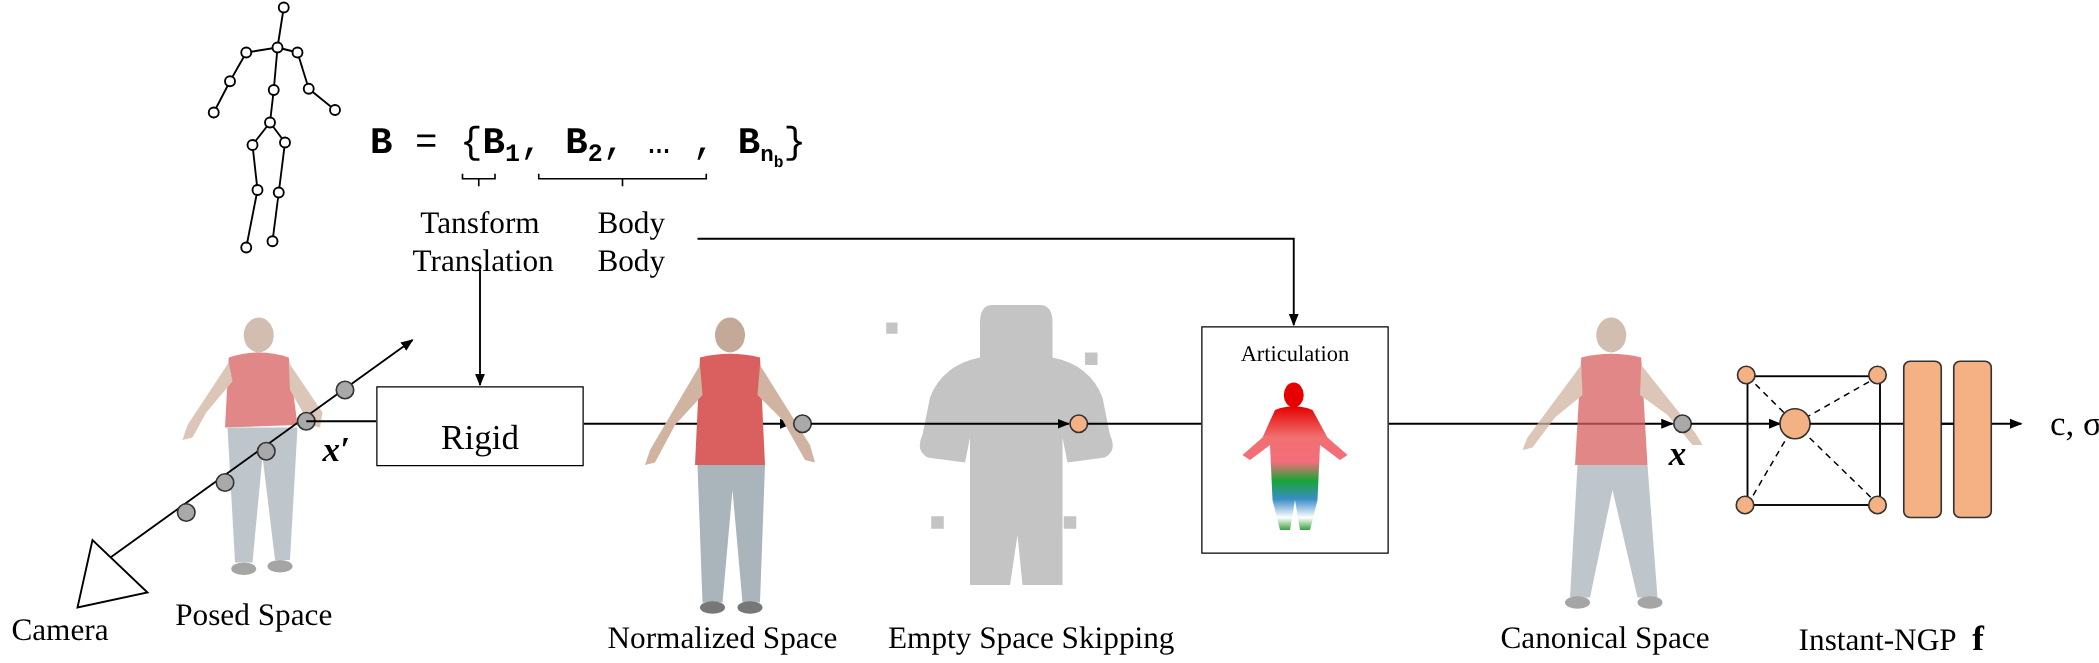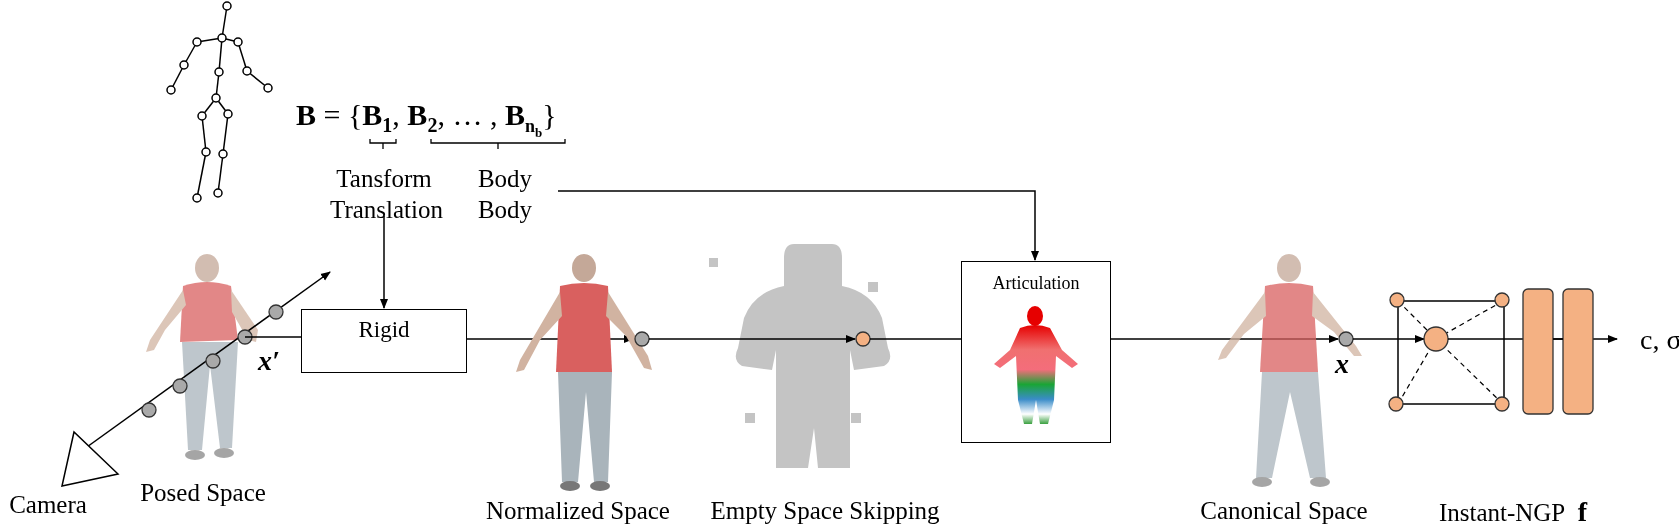--- a/index.html
+++ b/index.html
@@ -1,22 +1,22 @@
 <!DOCTYPE html>
 <html><head>
 <meta charset="utf-8">
 <style>
   html, body { margin:0; padding:0; background:#ffffff; }
   body { width:1679px; height:530px; position:relative; overflow:hidden;
          font-family:"Liberation Serif","DejaVu Serif",serif; color:#000; }
   .label { position:absolute; font-size:25px; white-space:nowrap; text-align:center; line-height:1; }
   .box { position:absolute; border:1.5px solid #000; background:#fff; box-sizing:border-box; }
-  .box-text { font-size:23px; text-align:center; line-height:1.25; }
+  .box-text { font-size:28px; text-align:center; line-height:1.25;margin-top:17px; }
   svg.overlay { position:absolute; left:0; top:0; }
-  .math { position:absolute; font-family:Liberation Serif, serif; font-weight:bold; font-size:30px; white-space:nowrap; }
+  .math { position:absolute; font-family:Liberation Mono, monospace; font-weight:bold; font-size:30px; white-space:nowrap; }
   .var { position:absolute; font-family:"Liberation Serif","DejaVu Serif",serif; font-weight:bold; font-style:italic; font-size:28px; }
 </style>
 </head>
 <body>
 
 <svg class="overlay" width="1679" height="530" viewBox="0 0 1679 530">
   <defs>
     <marker id="arrow" markerWidth="10" markerHeight="10" refX="9" refY="5" orient="auto" markerUnits="userSpaceOnUse">
       <path d="M0,1 L10,5 L0,9 z" fill="#000"></path>
     </marker>

